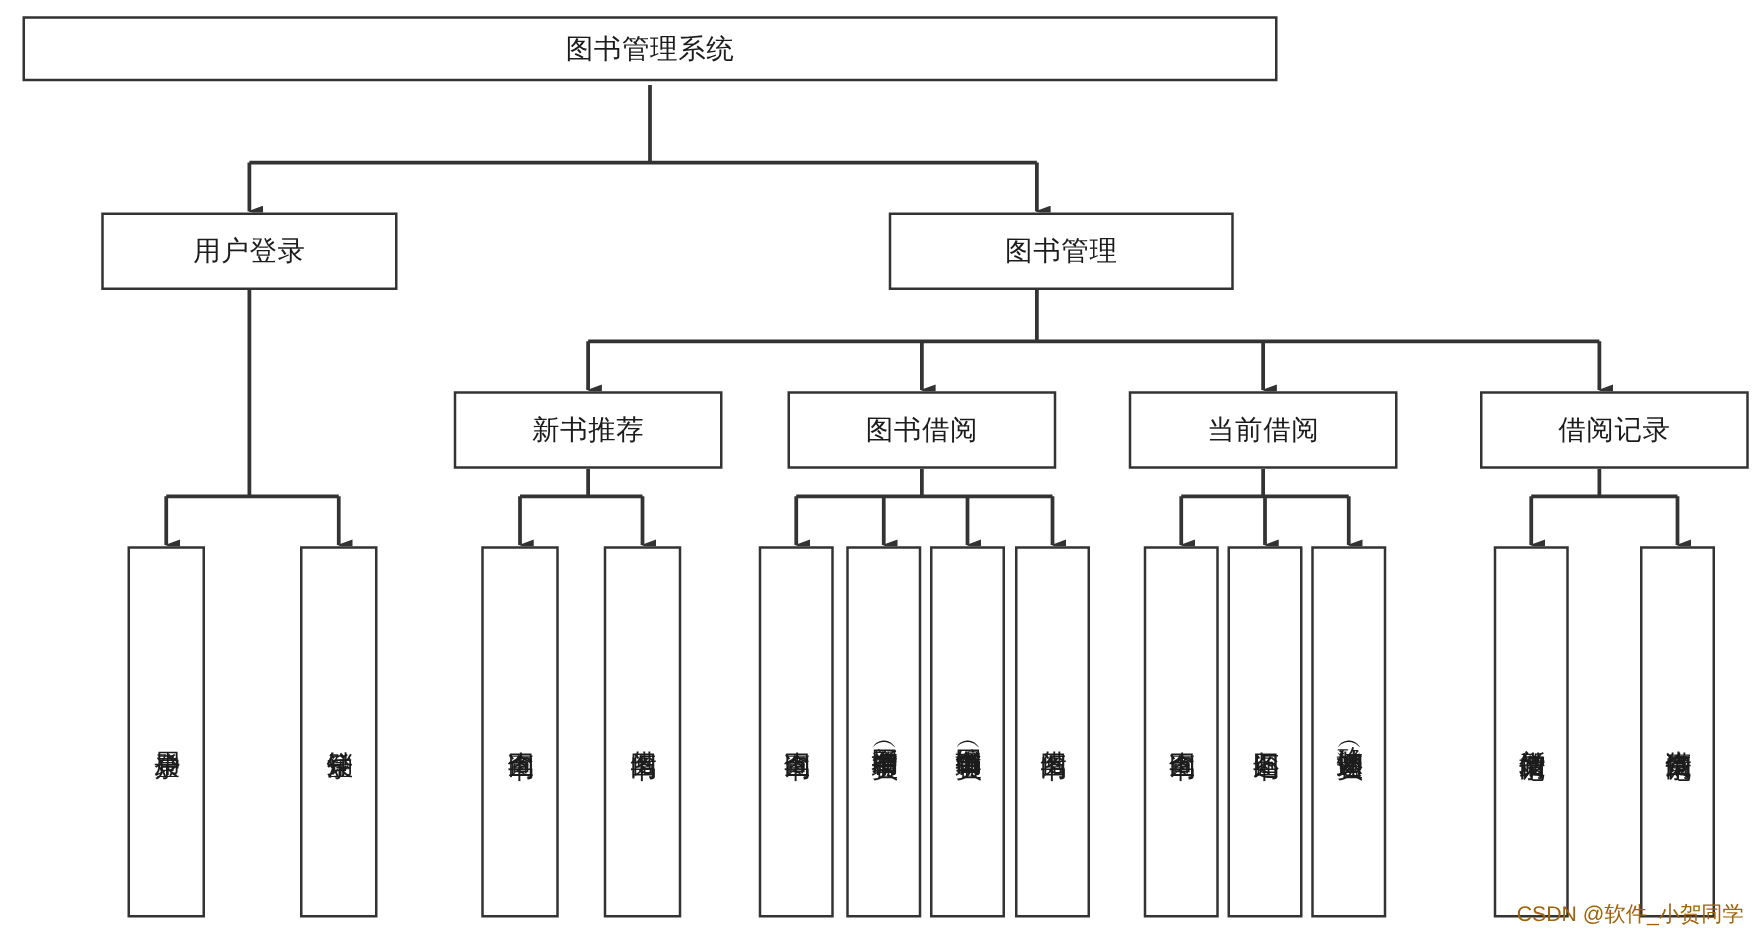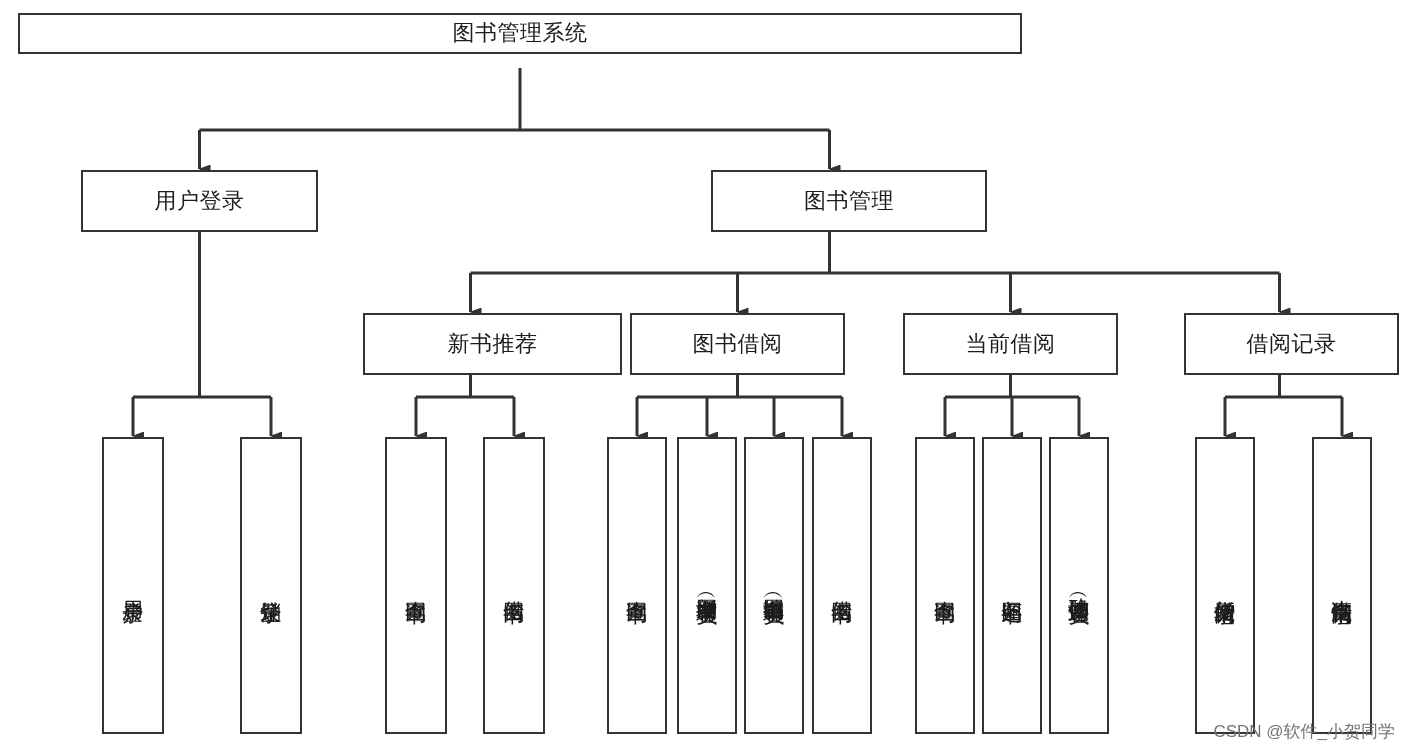--- a/index.html
+++ b/index.html
@@ -51,21 +51,21 @@
     text-orientation: upright;
     line-height: 1.32;
     letter-spacing: 1px;
     white-space: nowrap;
   }
   .watermark {
     position: absolute;
     right: 10px;
     bottom: 4px;
     font-size: 17px;
-    color: #737373;
+    color: #a16207;
     white-space: nowrap;
     pointer-events: none;
     z-index: 5;
   }
 </style>
 </head>
 <body>
 
 <div id="diagram-root">
 
@@ -105,32 +105,32 @@
         <line x1="945" y1="397" x2="945" y2="436" stroke="#333333" stroke-width="3" marker-end="url(#arrowhead)"></line>
         <line x1="1012" y1="397" x2="1012" y2="436" stroke="#333333" stroke-width="3" marker-end="url(#arrowhead)"></line>
         <line x1="1079" y1="397" x2="1079" y2="436" stroke="#333333" stroke-width="3" marker-end="url(#arrowhead)"></line>
         <line x1="1279.5" y1="375" x2="1279.5" y2="397" stroke="#333333" stroke-width="3"></line>
         <line x1="1225" y1="397" x2="1342" y2="397" stroke="#333333" stroke-width="3"></line>
         <line x1="1225" y1="397" x2="1225" y2="436" stroke="#333333" stroke-width="3" marker-end="url(#arrowhead)"></line>
         <line x1="1342" y1="397" x2="1342" y2="436" stroke="#333333" stroke-width="3" marker-end="url(#arrowhead)"></line>
       </g>
   </svg>
 
-  <div class="node-box" style="left: 18px; top: 13px; width: 1004px; height: 41px;">
+  <div class="node-box" style="left: 18px; top: 13px; width: 1004px; height: 52px;">
     <span class="node-label-h">图书管理系统</span>
   </div>
 
   <div class="node-box" style="left: 81px; top: 170px; width: 237px; height: 62px;">
     <span class="node-label-h">用户登录</span>
   </div>
   <div class="node-box" style="left: 711px; top: 170px; width: 276px; height: 62px;">
     <span class="node-label-h">图书管理</span>
   </div>
 
-  <div class="node-box" style="left: 363px; top: 313px; width: 259px; height: 62px;">
+  <div class="node-box" style="left: 363px; top: 313px; width: 215px; height: 62px;">
     <span class="node-label-h">新书推荐</span>
   </div>
   <div class="node-box" style="left: 630px; top: 313px; width: 215px; height: 62px;">
     <span class="node-label-h">图书借阅</span>
   </div>
   <div class="node-box" style="left: 903px; top: 313px; width: 215px; height: 62px;">
     <span class="node-label-h">当前借阅</span>
   </div>
   <div class="node-box" style="left: 1172px; top: 313px; width: 215px; height: 62px; margin-left: 12px;">
     <span class="node-label-h">借阅记录</span>

